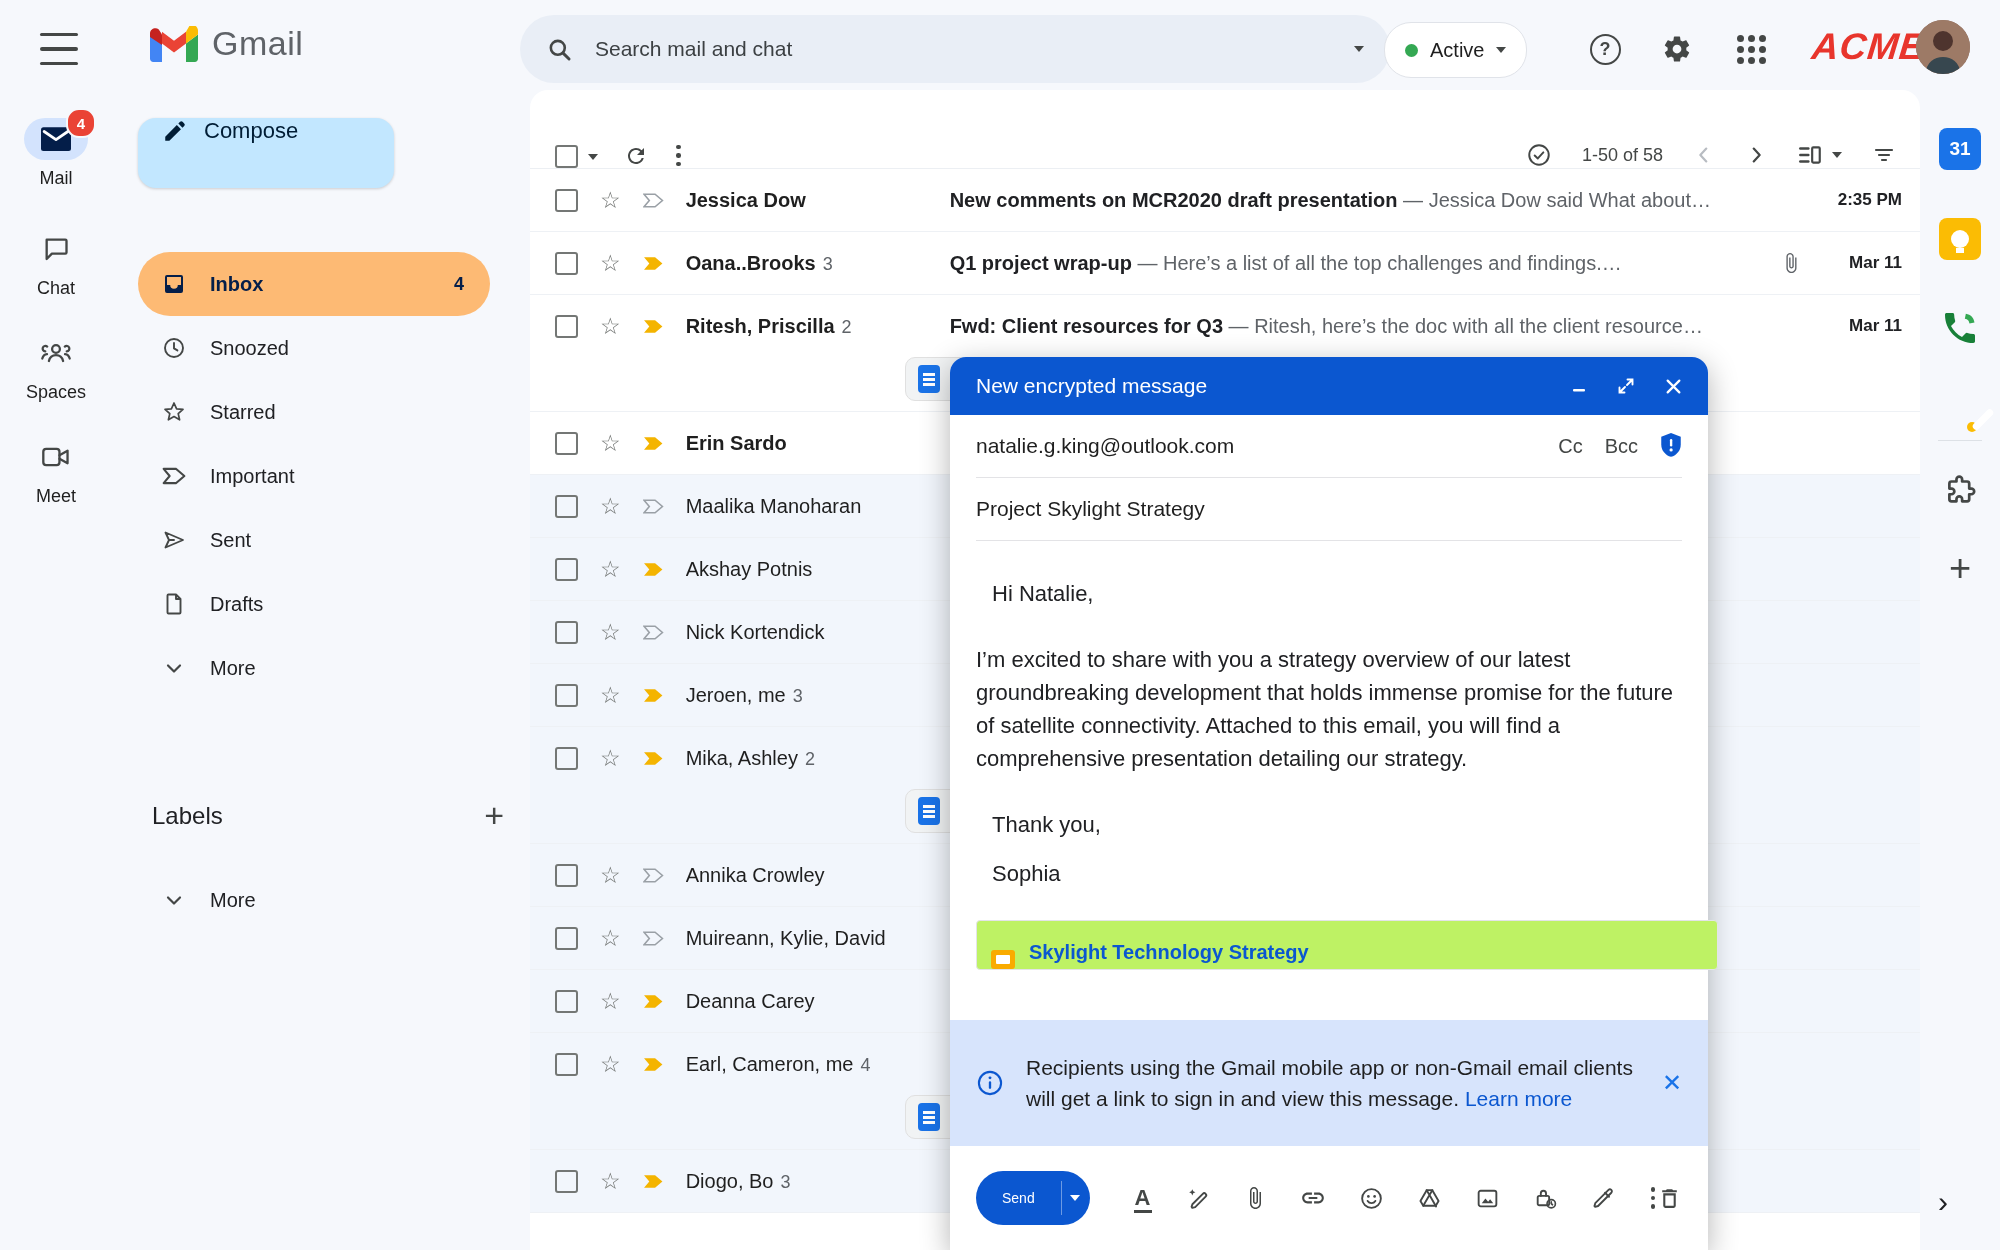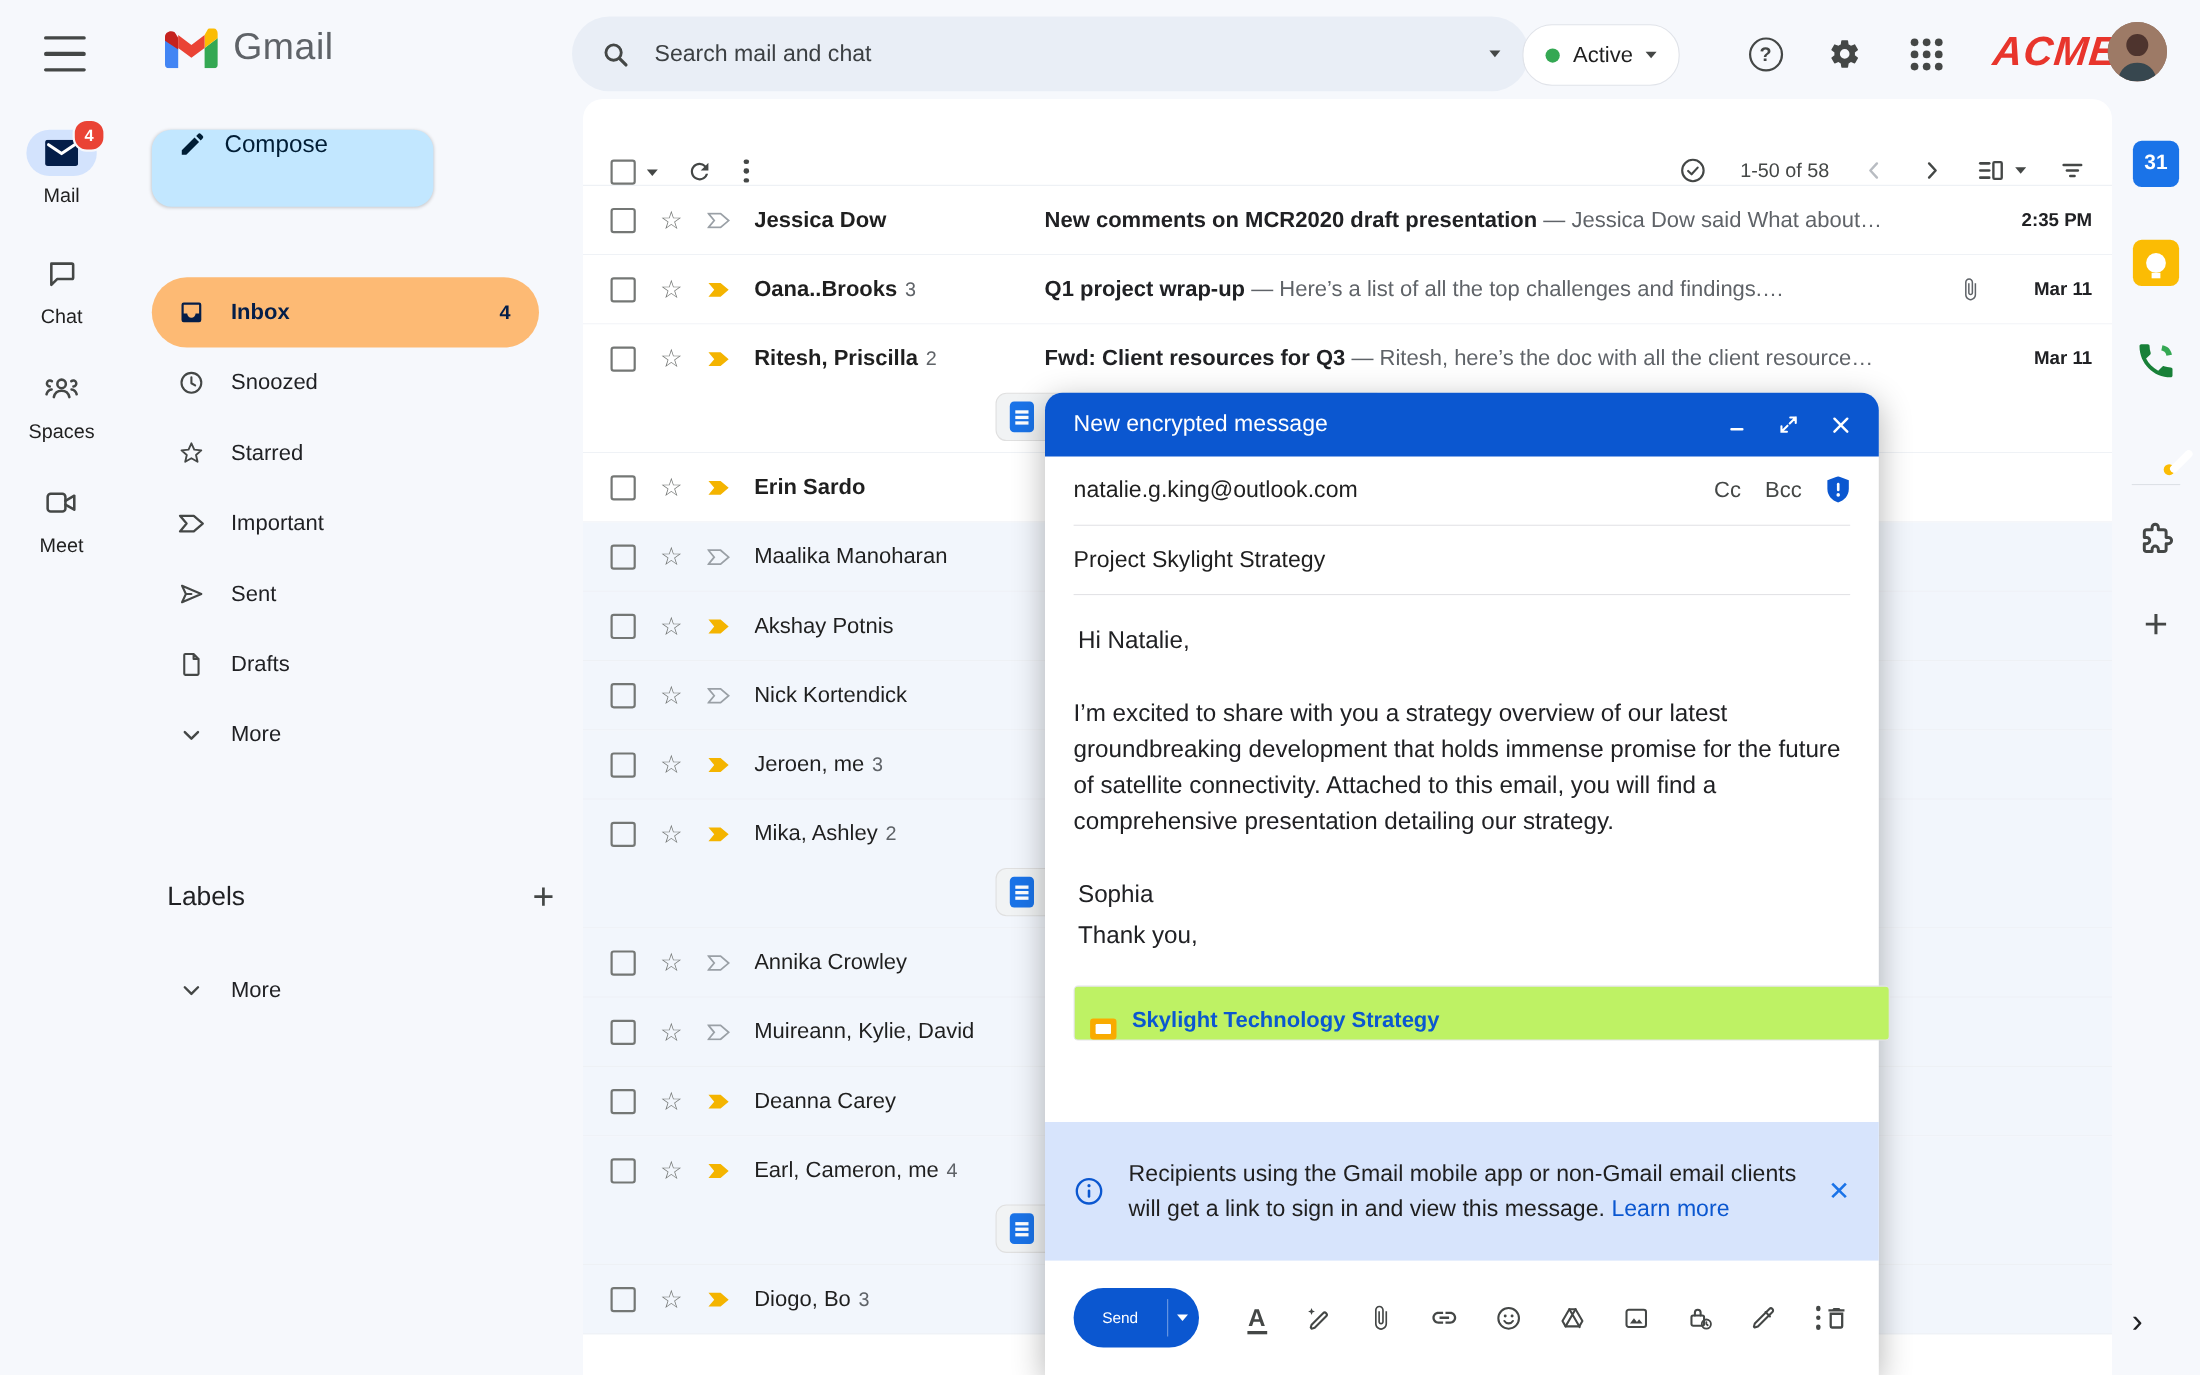--- a/index.html
+++ b/index.html
@@ -77,21 +77,21 @@
   .compose{left:950px;top:357px;width:758px;height:893px;background:#fff;border-radius:16px 16px 0 0;box-shadow:0 8px 30px rgba(0,0,0,.30);display:flex;flex-direction:column;z-index:50}
   .c-head{height:58px;background:#0b57d0;border-radius:16px 16px 0 0;display:flex;align-items:center;padding:0 26px;flex:none}
   .c-title{color:#fff;font-size:21px;font-weight:500;flex:1}
   .c-hicons{display:flex;align-items:center;gap:30px}
   .c-row{height:62px;display:flex;align-items:center;margin:0 26px;border-bottom:1px solid #e3e3e6;font-size:21px;flex:none}
   .c-row .to{flex:1}
   .ccbcc{display:flex;gap:22px;color:#444746;font-size:20px;margin-right:22px}
   .ccbcc span{cursor:pointer}
   .c-body{flex:1;padding:20px 26px 0;font-size:22px;line-height:33px;color:#202124}
   .c-body p{margin:0 0 33px}
-  .c-body .tight{margin:4px}
+  .c-body .tight{margin:16px}
   .attach-chip{margin-top:30px;width:712px;height:48px;background:#bef264;border:1px solid #e3e4e8;border-radius:4px;display:flex;align-items:flex-end;gap:14px;padding:0 14px;cursor:pointer}
   .slides-ic{width:24px;height:19px;background:#f9ab00;border-radius:3px;position:relative;flex:none}
   .slides-ic::after{content:"";position:absolute;left:5px;top:5px;right:5px;bottom:5px;background:#fff;border-radius:1px}
   .attach-chip .nm{font-size:20px;font-weight:700;color:#0b57d0}
   .banner{flex:none;min-height:98px;background:#d7e4fc;display:flex;align-items:center;gap:22px;padding:14px 26px}
   .banner .txt{flex:1;font-size:21px;line-height:31px;color:#1f1f1f}
   .banner .lnk{color:#0b57d0;cursor:pointer}
   .banner .x{color:#1a73e8;font-size:24px;font-weight:500;cursor:pointer}
   .c-foot{flex:none;height:104px;display:flex;align-items:center;padding:0 26px;gap:0}
   .send{height:54px;border-radius:27px;background:#0b57d0;display:flex;align-items:stretch;overflow:hidden;cursor:pointer}
@@ -608,22 +608,22 @@
     </span>
   </div>
 
   <div class="c-row">
     <span class="to">Project Skylight Strategy</span>
   </div>
 
   <div class="c-body">
     <p class="tight">Hi Natalie,</p>
     <p style="margin-top:33px">I’m excited to share with you a strategy overview of our latest groundbreaking development that holds immense promise for the future of satellite connectivity. Attached to this email, you will find a comprehensive presentation detailing our strategy.</p>
+    <p class="tight">Thank you,</p>
     <p class="tight">Sophia</p>
-    <p class="tight">Thank you,</p>
     <div class="attach-chip">
       <span class="slides-ic"></span>
       <span class="nm">Skylight Technology Strategy</span>
     </div>
   </div>
 
   <div class="banner">
     <svg width="28" height="28" viewBox="0 0 24 24">
         <circle cx="12" cy="12" r="9.5" style="fill:none;stroke:#0b57d0;stroke-width:1.8"></circle>
         <rect x="11" y="10.5" width="2" height="6.5" rx="1" fill="#0b57d0"></rect>

